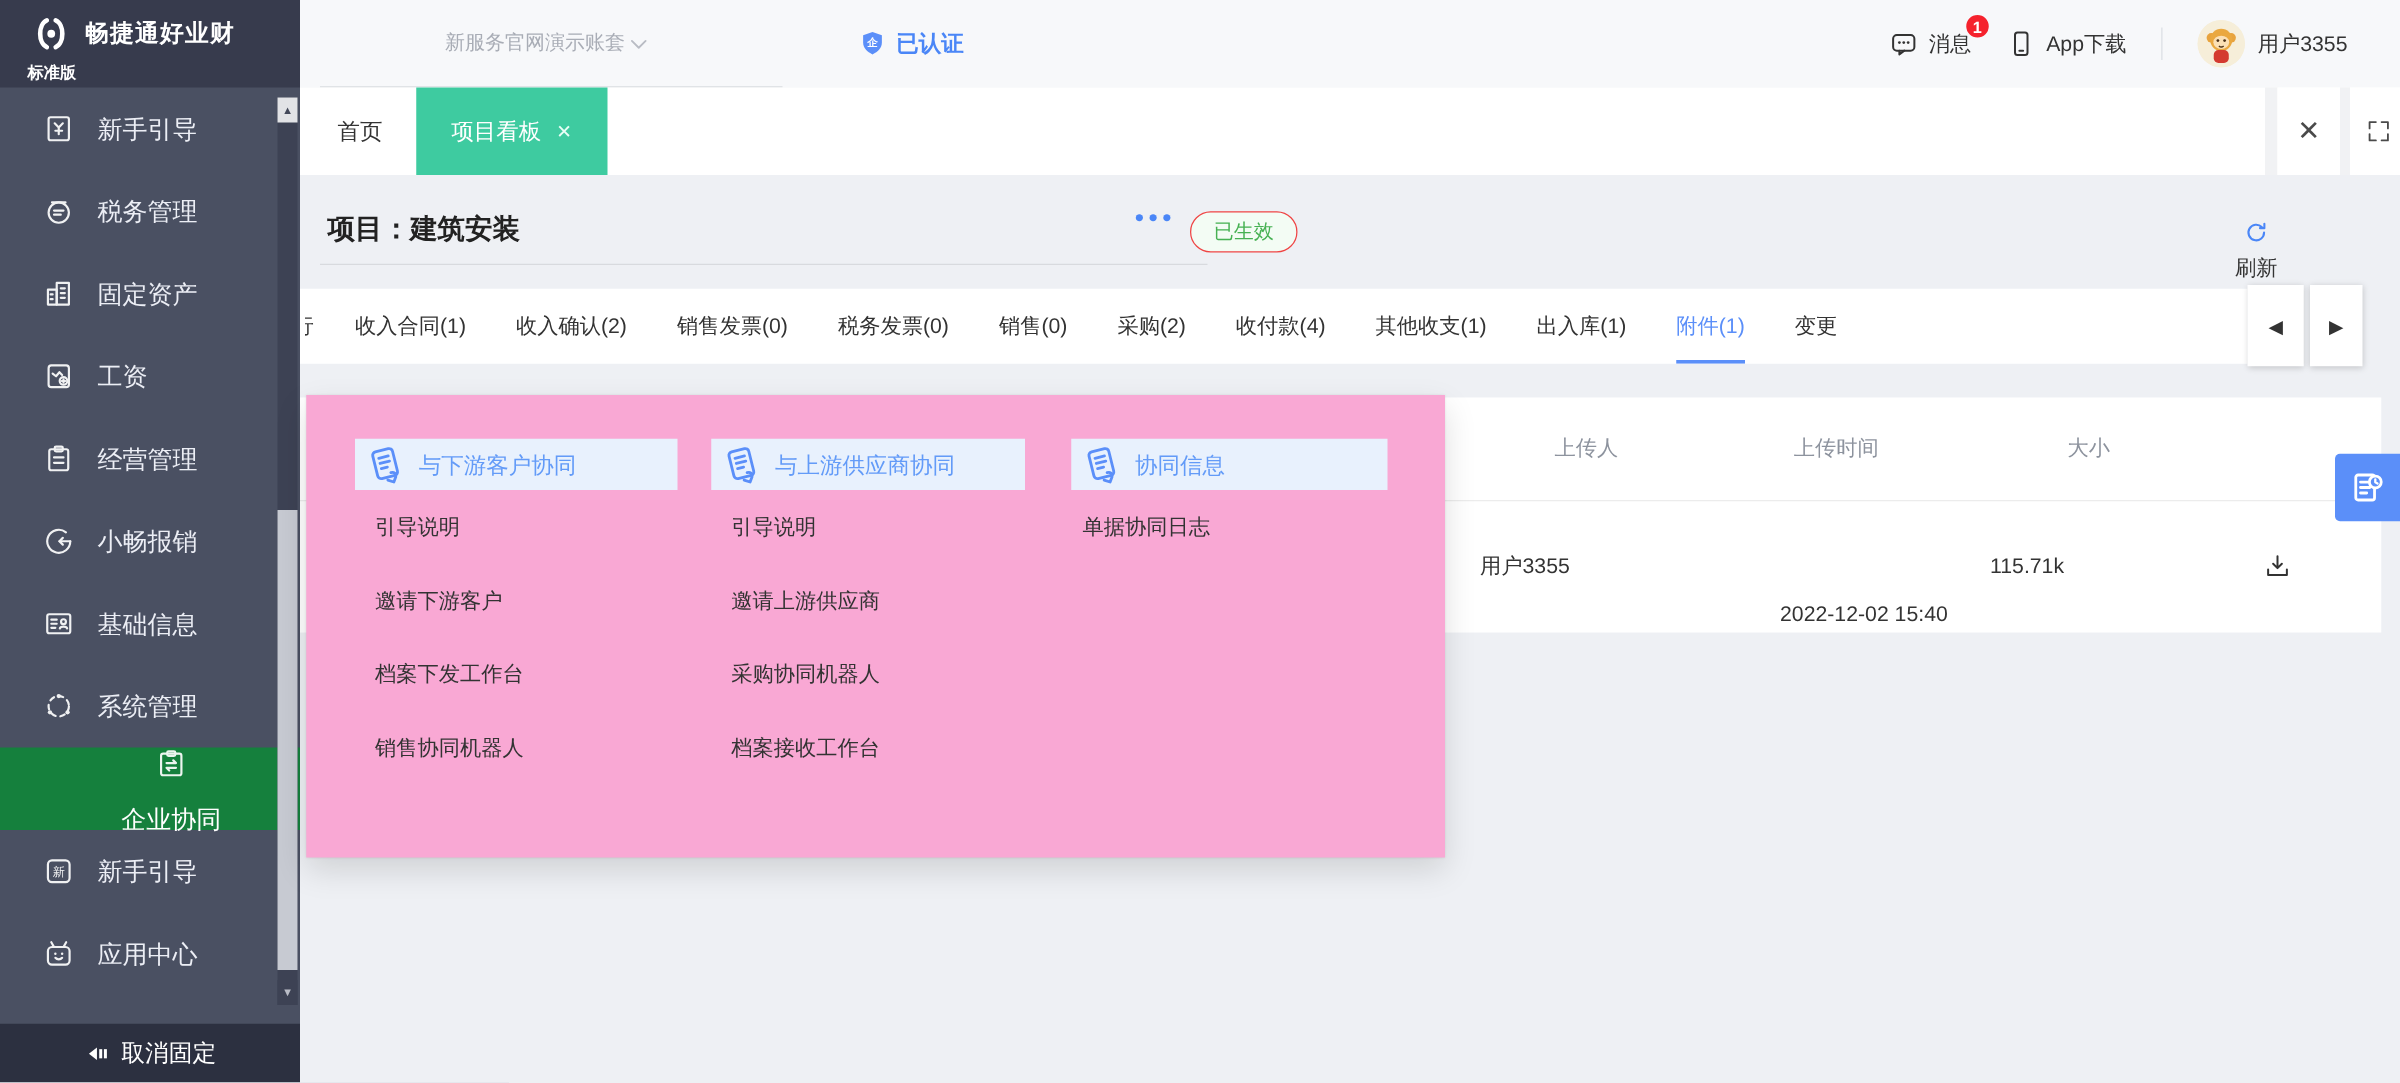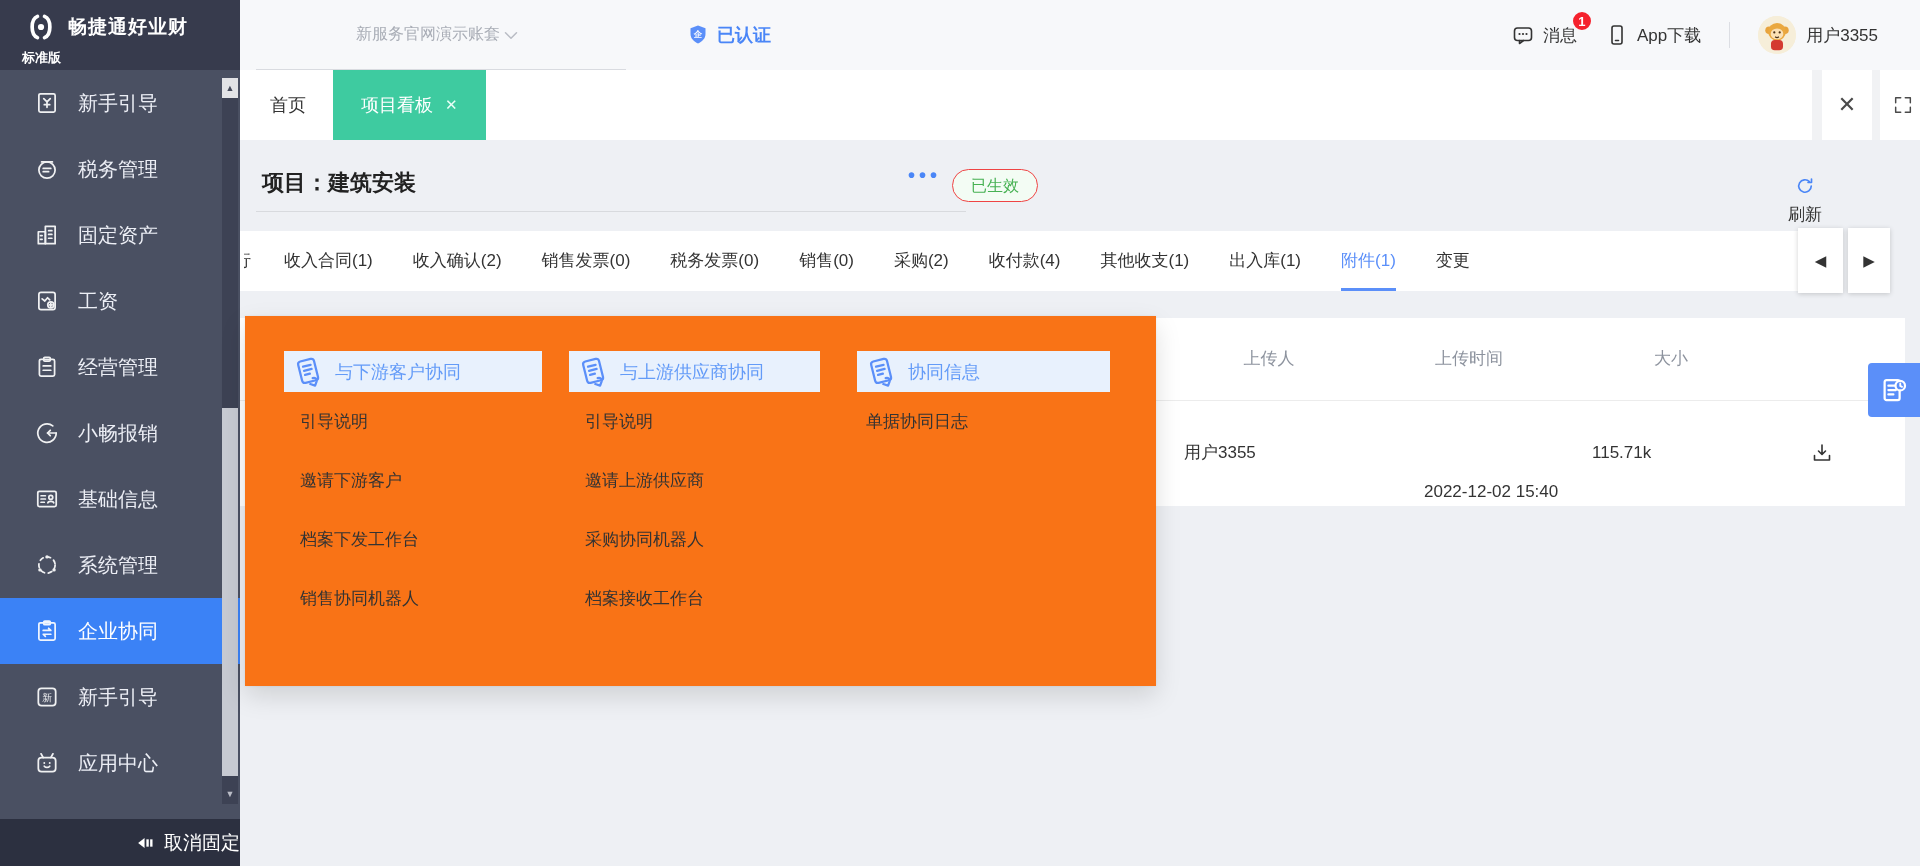--- a/index.html
+++ b/index.html
@@ -13,29 +13,29 @@
   .sidebar{position:absolute;left:0;top:0;width:240px;height:866px;background:#4a5062;z-index:30;}
   .side-header{position:relative;height:70px;background:#373b4d;color:#fff;}
   .logo-row{display:flex;align-items:center;gap:10px;padding:10px 0 0 24px;}
   .logo-mark{width:34px;height:34px;color:#fff;}
   .logo-title{font-size:19px;font-weight:bold;letter-spacing:1px;}
   .edition{position:absolute;left:22px;bottom:3px;font-size:13px;font-weight:bold;color:#fff;}
   .side-menu{position:absolute;top:70px;left:0;width:240px;}
   .side-item{height:66px;display:flex;align-items:center;gap:18px;padding-left:34px;
              color:#ecEEF5;color:#eceef5;font-size:20px;cursor:pointer;}
   .side-item .ico{width:26px;height:26px;color:#fff;opacity:.92;}
-  .side-item.active{background:#3b82f6;color:#fff;}
+  .side-item.active{background:#15803d;color:#fff;flex-direction:column;}
   .side-scroll{position:absolute;right:2px;top:78px;width:16px;height:726px;background:#3d4254;z-index:5;}
   .scroll-btn{position:absolute;left:0;width:16px;height:20px;display:flex;align-items:center;justify-content:center;
               font-size:9px;cursor:pointer;}
   .scroll-btn.up{top:0;background:#e2e3e6;color:#44495a;}
   .scroll-btn.down{bottom:0;background:#3d4254;color:#b9bcc6;}
   .scroll-thumb{position:absolute;left:0;width:16px;top:330px;height:368px;background:#c7cad2;cursor:pointer;}
   .side-footer{position:absolute;left:0;bottom:0;width:240px;height:47px;background:#2c3040;color:#fff;
-               display:flex;align-items:center;justify-content:flex-end;gap:8px;font-size:19px;cursor:pointer;}
+               display:flex;align-items:center;justify-content:center;gap:8px;font-size:19px;cursor:pointer;}
   .side-footer .ico{width:22px;height:22px;color:#fff;}
 
   
   .topbar{position:absolute;left:240px;top:0;width:1680px;height:70px;background:#f7f8fa;display:flex;align-items:center;z-index:20;}
   .account-select{position:relative;margin-left:16px;width:370px;height:70px;display:flex;align-items:center;
                   justify-content:center;padding:0 10px 0 6px;color:#a9adb6;font-size:16px;cursor:pointer;
                   border-bottom:1px solid #d9dbe0;}
   .account-select .ico{width:22px;height:22px;color:#b9bcc4;}
   .verified{display:flex;align-items:center;gap:7px;margin-left:60px;color:#4a86f7;font-size:18px;font-weight:bold;cursor:pointer;}
   .verified .ico{width:24px;height:24px;}
@@ -104,21 +104,21 @@
   .td.c3{left:1352px;}
   .td.action{left:1552px;width:60px;display:flex;align-items:center;justify-content:center;cursor:pointer;}
   .td.action .ico{width:24px;height:24px;color:#333;}
 
   
   .float-btn{position:absolute;left:1868px;top:363px;width:52px;height:54px;background:#5b8ff9;
              border-radius:4px 0 0 4px;display:flex;align-items:center;justify-content:center;cursor:pointer;z-index:40;}
   .float-btn .ico{width:30px;height:30px;color:#fff;}
 
   
-  .popup{position:absolute;left:245px;top:316px;width:911px;height:370px;background:#f97316;z-index:50;
+  .popup{position:absolute;left:245px;top:316px;width:911px;height:370px;background:#f9a8d4;z-index:50;
          box-shadow:0 10px 24px rgba(0,0,0,.13),0 0 2px rgba(0,0,0,.08);}
   .menu-col{position:absolute;top:35px;}
   .menu-col.c1{left:39px;width:258px;}
   .menu-col.c2{left:324px;width:251px;}
   .menu-col.c3{left:612px;width:253px;}
   .menu-head{height:41px;background:#e8f1fd;display:flex;align-items:center;gap:10px;padding-left:7px;
              color:#639bf8;font-size:18px;cursor:pointer;}
   .menu-head .ico{width:34px;height:34px;color:#5b8ff9;}
   .menu-item{height:59px;display:flex;align-items:center;padding-left:16px;font-size:17px;color:#333;cursor:pointer;}
   .menu-col.c3 .menu-item{padding-left:9px;}

